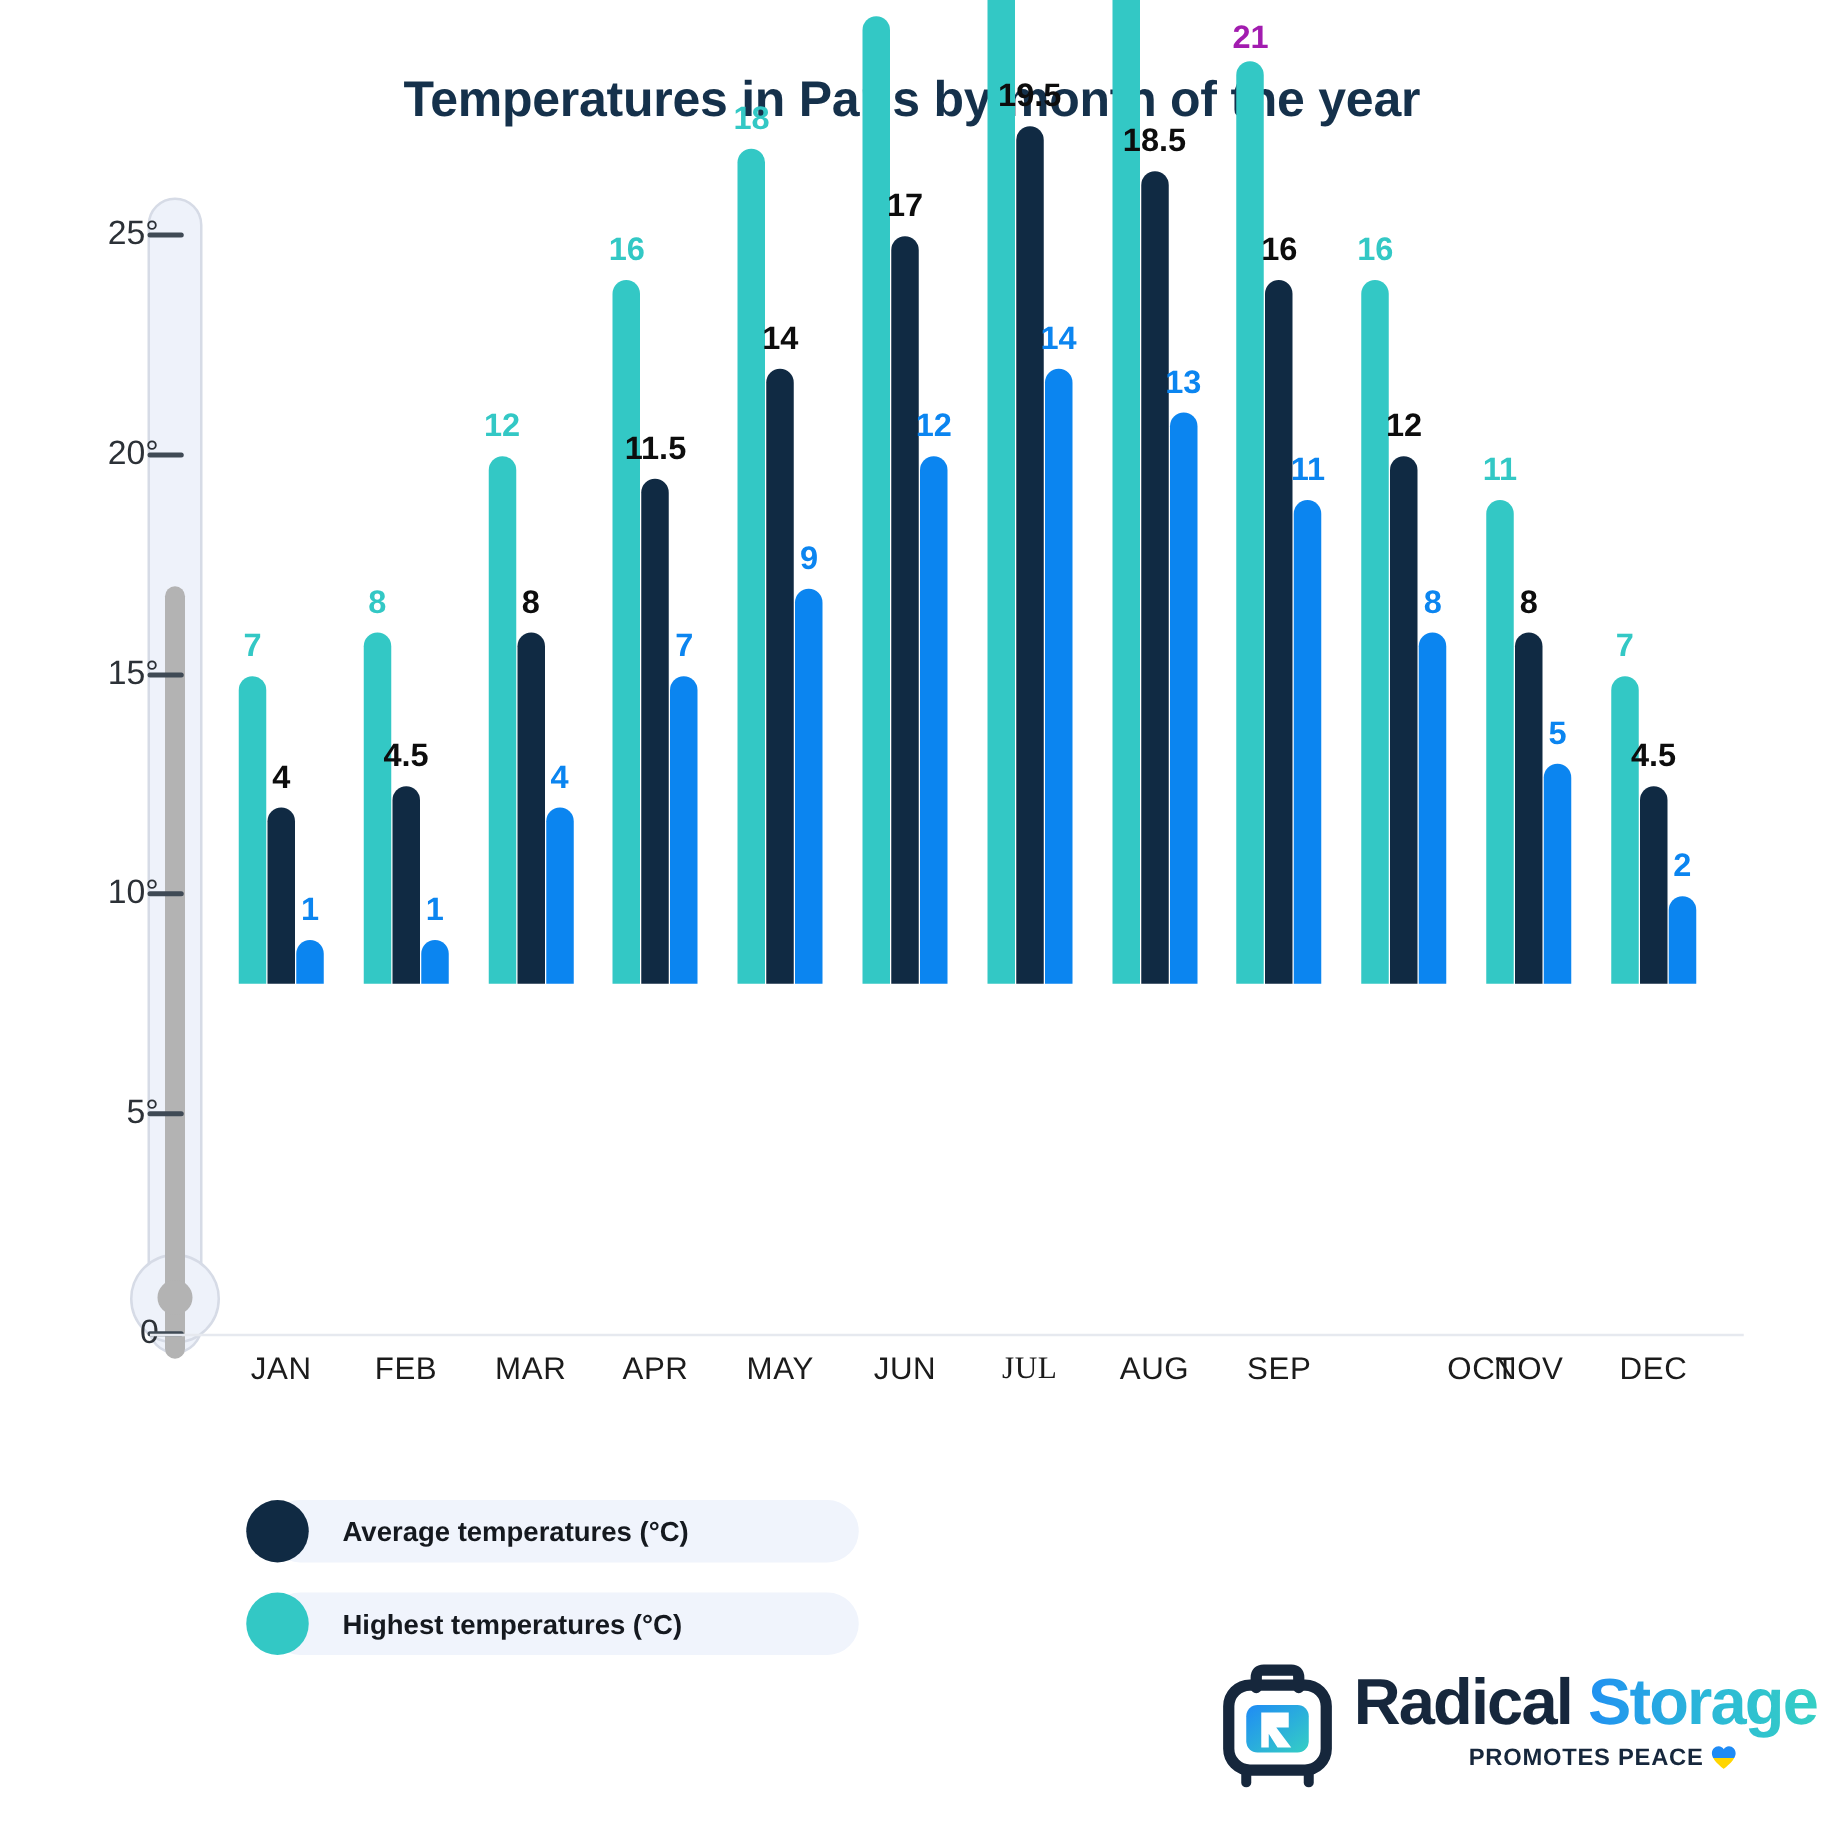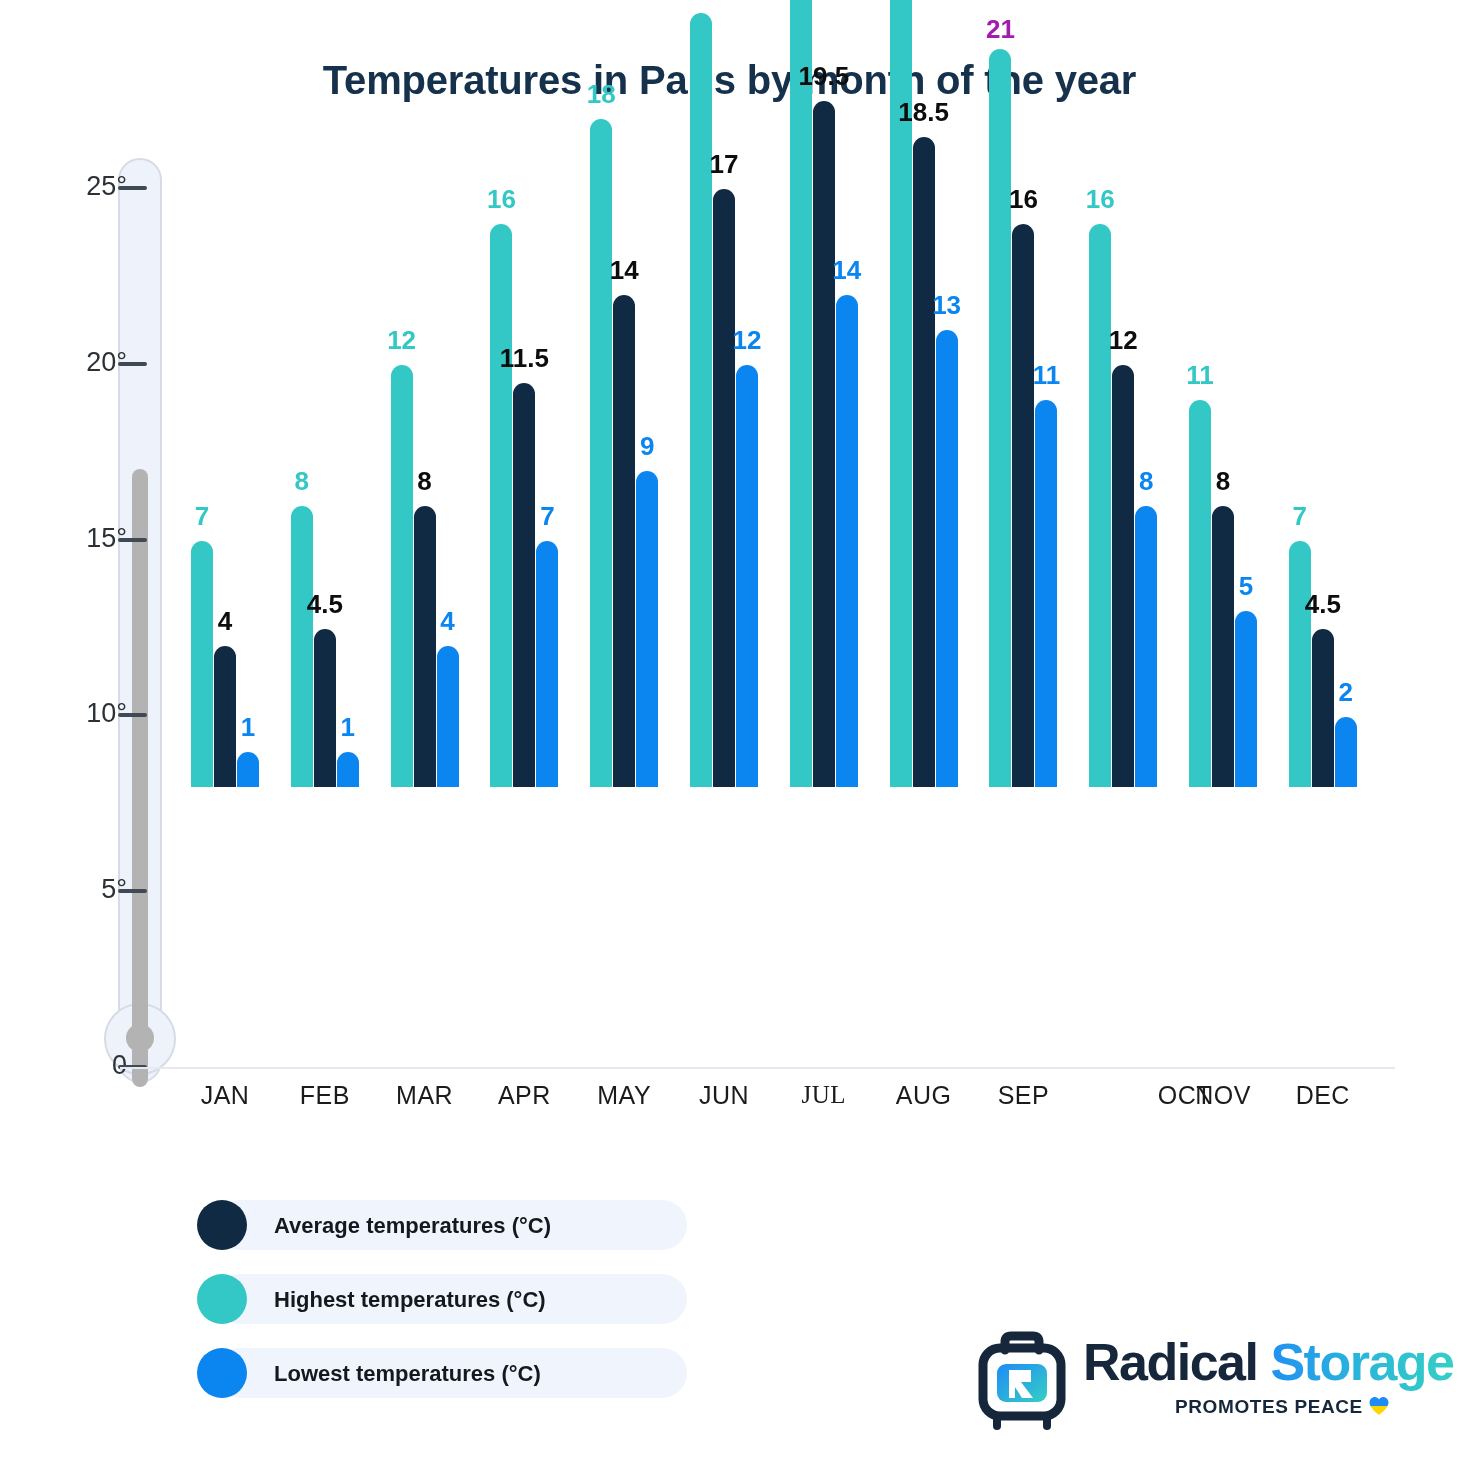--- a/index.html
+++ b/index.html
@@ -452,25 +452,20 @@
 <div id="legend">
     <div class="legend-row">
       <div class="legend-pill"></div>
       <div class="legend-dot" style="background: rgb(16, 42, 67);"></div>
       <div class="legend-label">Average temperatures (°C)</div>
     </div>
     <div class="legend-row">
       <div class="legend-pill"></div>
       <div class="legend-dot" style="background: rgb(51, 200, 197);"></div>
       <div class="legend-label">Highest temperatures (°C)</div>
-    </div>
-    <div class="legend-row">
-      <div class="legend-pill"></div>
-      <div class="legend-dot" style="background: rgb(11, 133, 240);"></div>
-      <div class="legend-label">Lowest temperatures (°C)</div>
     </div>
   </div>
 
 <div id="logo">
   <svg id="logo-suitcase" width="96" height="100" viewBox="0 0 96 100">
     <defs>
       <linearGradient id="sqGrad" x1="0" y1="0" x2="1" y2="1">
         <stop offset="0%" stop-color="#1f8bf5"></stop>
         <stop offset="100%" stop-color="#35cfc4"></stop>
       </linearGradient>

